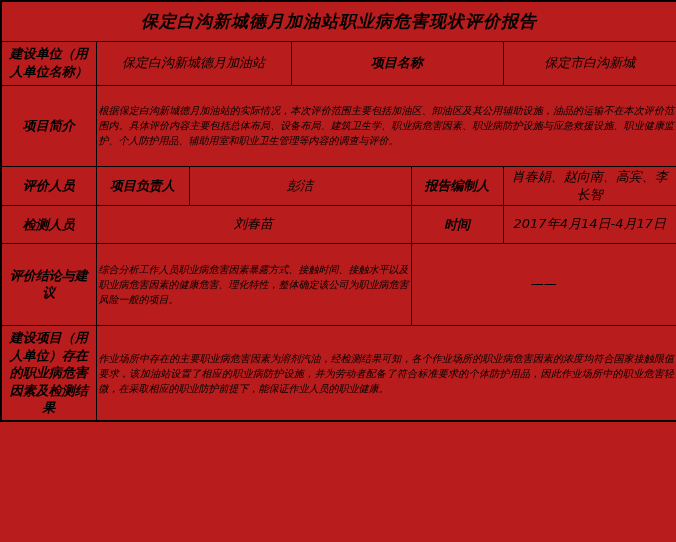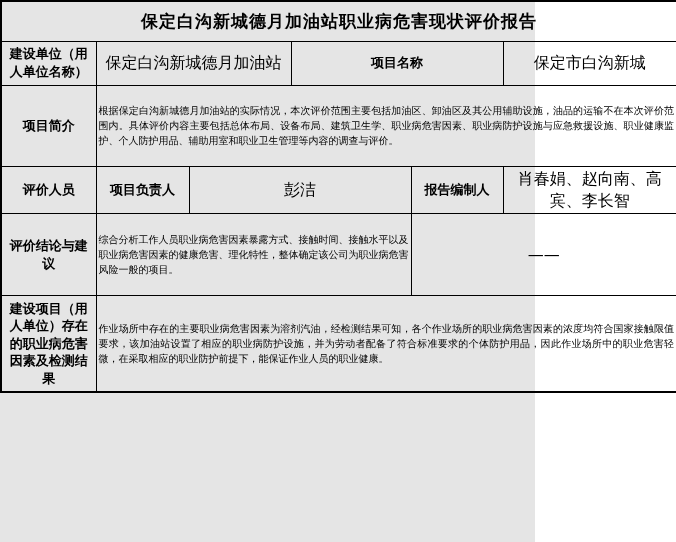--- a/index.html
+++ b/index.html
@@ -3,24 +3,25 @@
 <meta charset="utf-8">
 <style>
   html, body {
     margin: 0;
     padding: 0;
     background: #ffffff;
     color: #000000;
     font-family: "DejaVu Sans", "Liberation Sans", sans-serif;
   }
   .page {
-    width: 535px;
+    width: 676px;
     height: 542px;
-    background: #e5e5e5;
+    background: #b91c1c;
     box-sizing: border-box;
+    font-style: italic;
   }
   table.report {
     border-collapse: collapse;
     table-layout: fixed;
     width: 674px;
     margin: 0;
     border: 2px solid #000000;
   }
   table.report td {
     border: 1px solid #000000;
@@ -37,21 +38,21 @@
   }
   .lbl {
     font-weight: bold;
     text-align: center;
     font-size: 13px;
     line-height: 1.35;
     padding: 1px 4px;
   }
   .val {
     text-align: center;
-    font-size: 16px;
+    font-size: 13px;
     line-height: 1.4;
   }
   .para {
     text-align: justify;
     font-size: 10px;
     line-height: 1.5;
     padding: 1px 3px;
   }
 </style>
 </head>
@@ -89,20 +90,26 @@
     <tr style="height:38px">
       <td class="lbl">评价人员</td>
       <td class="lbl">项目负责人</td>
       <td colspan="2" class="val">彭洁</td>
       <td class="lbl">报告编制人</td>
       <td class="val">肖春娟、赵向南、高宾、李长智</td>
     </tr>
 
 
 
+    <tr style="height:38px">
+      <td class="lbl">检测人员</td>
+      <td colspan="3" class="val">刘春苗</td>
+      <td class="lbl">时间</td>
+      <td class="val">2017年4月14日-4月17日</td>
+    </tr>
 
     <tr style="height:82px">
       <td class="lbl">评价结论与建议</td>
       <td colspan="3" class="para">综合分析工作人员职业病危害因素暴露方式、接触时间、接触水平以及职业病危害因素的健康危害、理化特性，整体确定该公司为职业病危害风险一般的项目。</td>
       <td colspan="2" class="val">——</td>
     </tr>
 
     <tr style="height:96px">
       <td class="lbl">建设项目（用人单位）存在的职业病危害因素及检测结果</td>
       <td colspan="5" class="para">作业场所中存在的主要职业病危害因素为溶剂汽油，经检测结果可知，各个作业场所的职业病危害因素的浓度均符合国家接触限值要求，该加油站设置了相应的职业病防护设施，并为劳动者配备了符合标准要求的个体防护用品，因此作业场所中的职业危害轻微，在采取相应的职业防护前提下，能保证作业人员的职业健康。</td>

